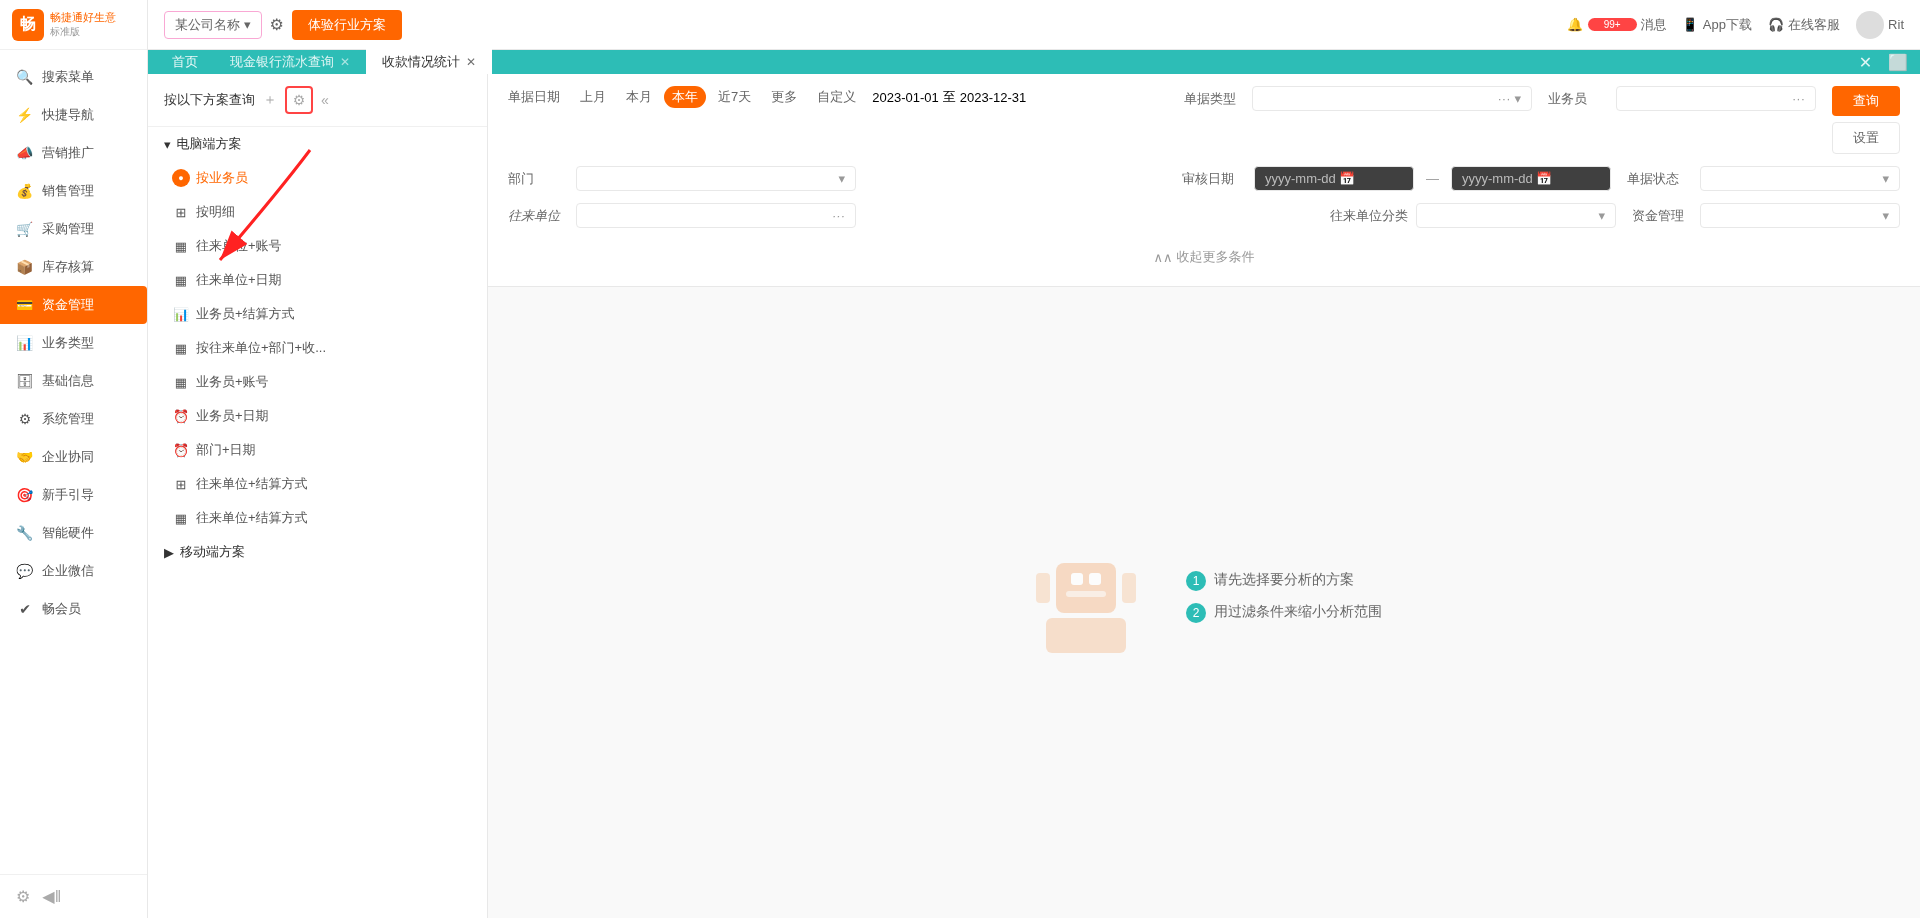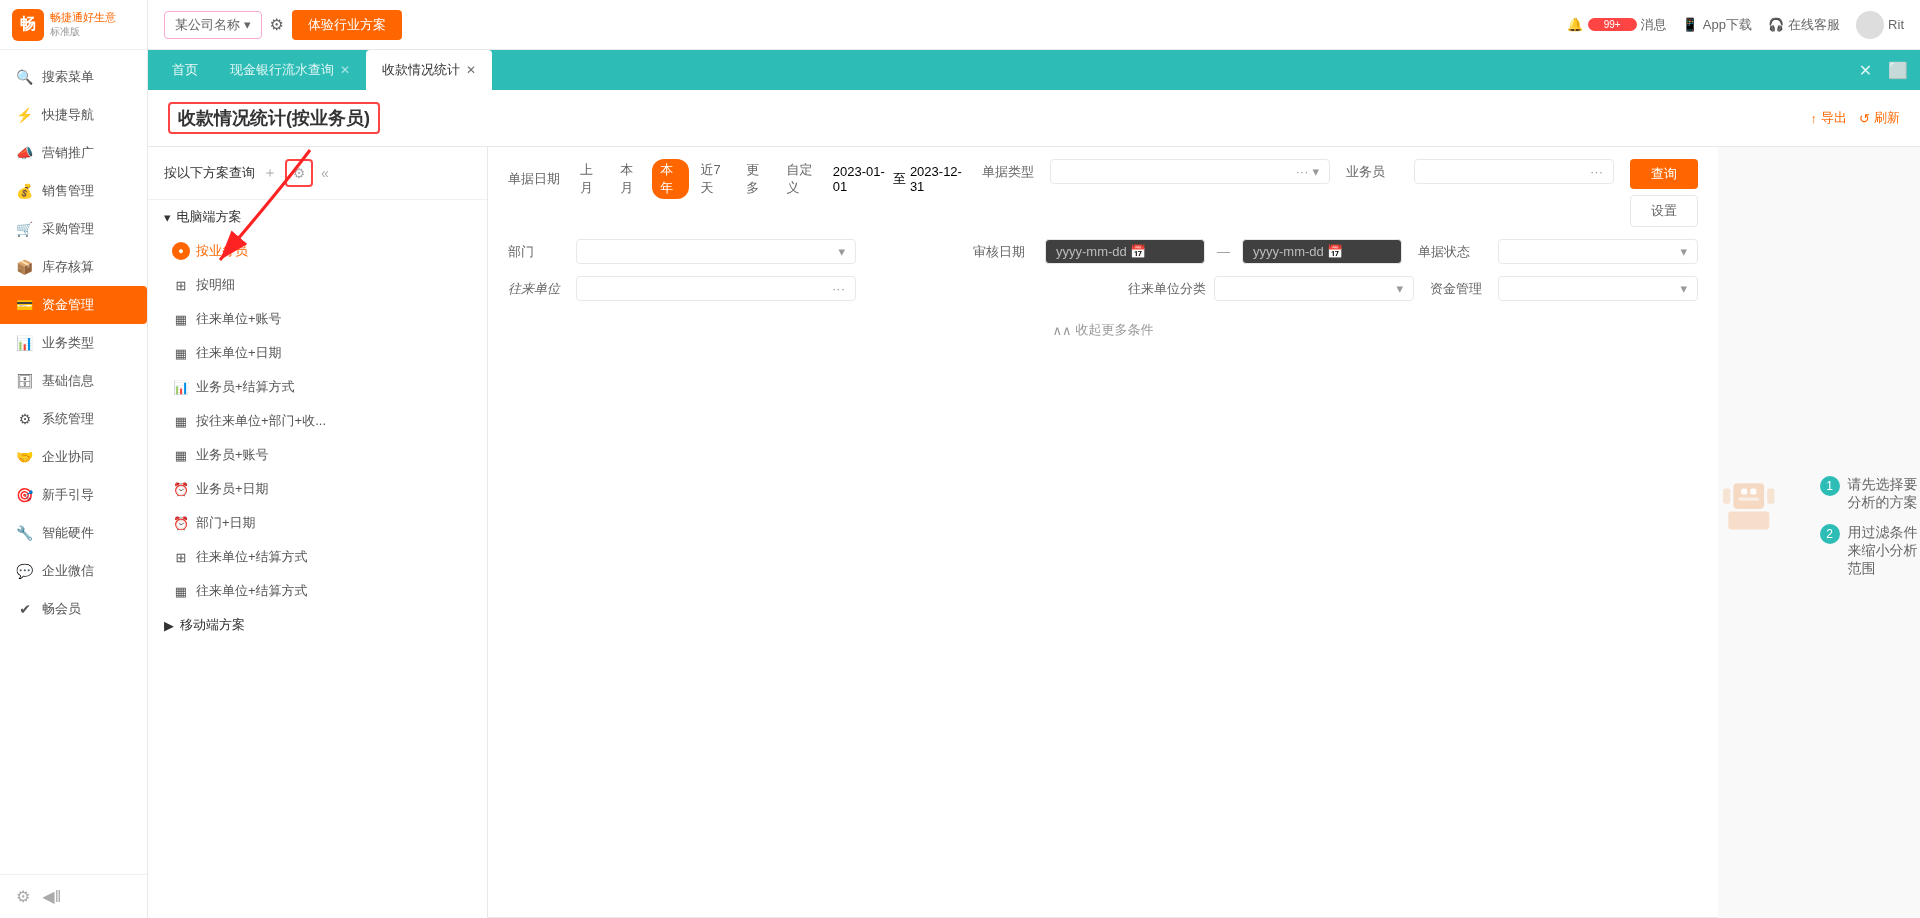--- a/index.html
+++ b/index.html
@@ -25,21 +25,21 @@
     .topbar { height: 50px; background: #fff; display: flex; align-items: center; padding: 0 16px; border-bottom: 1px solid #e8e8e8; gap: 12px; }
     .topbar-left { display: flex; align-items: center; gap: 8px; flex: 1; }
     .company-selector { display: flex; align-items: center; gap: 4px; color: #666; font-size: 13px; border: 1px solid #f9a8d4; border-radius: 4px; padding: 4px 10px; cursor: pointer; }
     .topbar-btn-trial { background: #ff6600; color: #fff; border: none; border-radius: 4px; padding: 6px 16px; cursor: pointer; font-size: 13px; }
     .topbar-right { display: flex; align-items: center; gap: 16px; }
     .topbar-action { display: flex; align-items: center; gap: 4px; color: #666; cursor: pointer; font-size: 13px; }
     .badge { background: #ff4444; color: #fff; font-size: 10px; border-radius: 8px; padding: 1px 16px; min-width: 18px; text-align: center; }
     .user-avatar { width: 28px; height: 28px; background: #ddd; border-radius: 50%; }
 
     
-    .tabbar { height: 40px; background: #2dbdb6; display: flex; align-items: center; padding: 0 8px; gap: 0; }
+    .tabbar { height: 24px; background: #2dbdb6; display: flex; align-items: center; padding: 0 8px; gap: 0; }
     .tab { display: flex; align-items: center; padding: 0 16px; height: 40px; cursor: pointer; color: rgba(255,255,255,0.85); font-size: 13px; gap: 6px; }
     .tab.active { background: #fff; color: #333; border-radius: 4px 4px 0 0; }
     .tab-close { font-size: 12px; opacity: 0.7; }
     .tab:first-child { color: rgba(255,255,255,0.9); }
     .tabbar-actions { margin-left: auto; display: flex; align-items: center; gap: 8px; }
     .tabbar-icon-btn { color: rgba(255,255,255,0.85); cursor: pointer; font-size: 16px; padding: 4px; }
 
     
     .page-content { flex: 1; display: flex; flex-direction: column; overflow: hidden; background: #f5f5f5; }
 
@@ -217,33 +217,20 @@
       <span class="tab-close">✕</span>
     </div>
     <div class="tabbar-actions">
       <span class="tabbar-icon-btn">✕</span>
       <span class="tabbar-icon-btn">⬜</span>
     </div>
   </div>
 
   <div class="page-content">
 
-    <div class="page-header">
-      <div class="page-title red-box">收款情况统计(按业务员)</div>
-      <div class="page-header-actions">
-        <div class="header-action-btn">
-          <span>↑</span>
-          <span>导出</span>
-        </div>
-        <div class="header-action-btn">
-          <span>↺</span>
-          <span>刷新</span>
-        </div>
-      </div>
-    </div>
 
     <div class="content-area">
 
       <div class="left-panel">
         <div class="left-panel-header">
           <span>按以下方案查询</span>
           <span class="left-panel-icon">＋</span>
           <div class="settings-highlight">
             <span class="left-panel-icon">⚙</span>
           </div>
@@ -299,21 +286,21 @@
             <span class="item-icon">▦</span>
             <span>往来单位+结算方式</span>
           </div>
         </div>
         <div class="mobile-group">
           <span>▶</span>
           <span>移动端方案</span>
         </div>
       </div>
 
-      <div style="flex:1; display:flex; flex-direction:row; overflow:hidden;">
+      <div style="flex:1; display:flex; flex-direction:column; overflow:hidden;">
 
         <div class="filter-panel">
 
           <div style="display:flex; align-items:flex-start; gap:16px; margin-bottom:12px;">
             <div style="display:flex; align-items:center; gap:4px; flex:1;">
               <span class="filter-label">单据日期</span>
               <div class="date-tabs">
                 <span class="date-tab">上月</span>
                 <span class="date-tab">本月</span>
                 <span class="date-tab active">本年</span>
@@ -361,21 +348,21 @@
               <div class="filter-input">
                 <span style="color:#bbb;">yyyy-mm-dd</span>
                 <span>📅</span>
               </div>
               <span class="filter-dash">—</span>
               <div class="filter-input">
                 <span style="color:#bbb;">yyyy-mm-dd</span>
                 <span>📅</span>
               </div>
             </div>
-            <div style="display:flex; align-items:center; gap:20px;">
+            <div style="display:flex; align-items:center; gap:13px;">
               <span class="filter-label">单据状态</span>
               <div class="filter-select" style="min-width:200px;">
                 <span style="flex:1;"></span>
                 <span>▾</span>
               </div>
             </div>
           </div>
 
           <div style="display:flex; align-items:center; gap:16px; margin-bottom:12px;">
             <div style="display:flex; align-items:center; gap:8px; flex:1;font-style:italic;">

